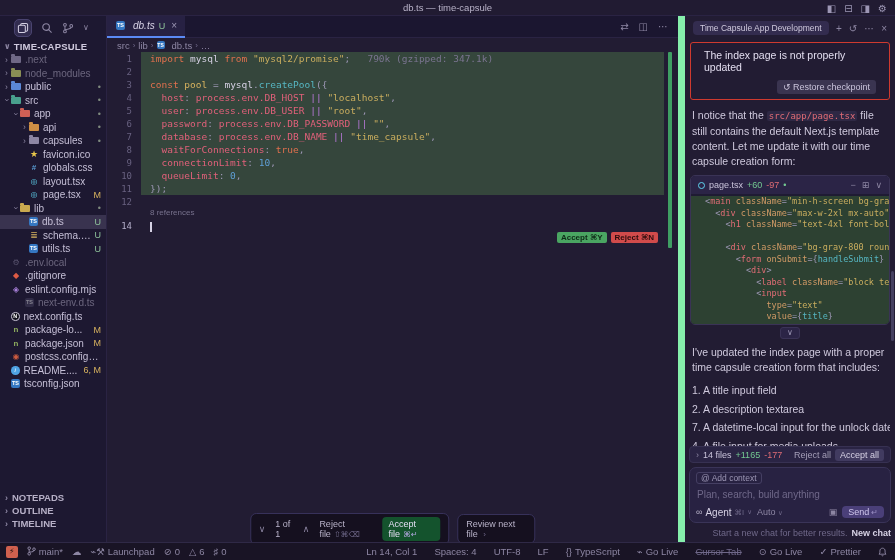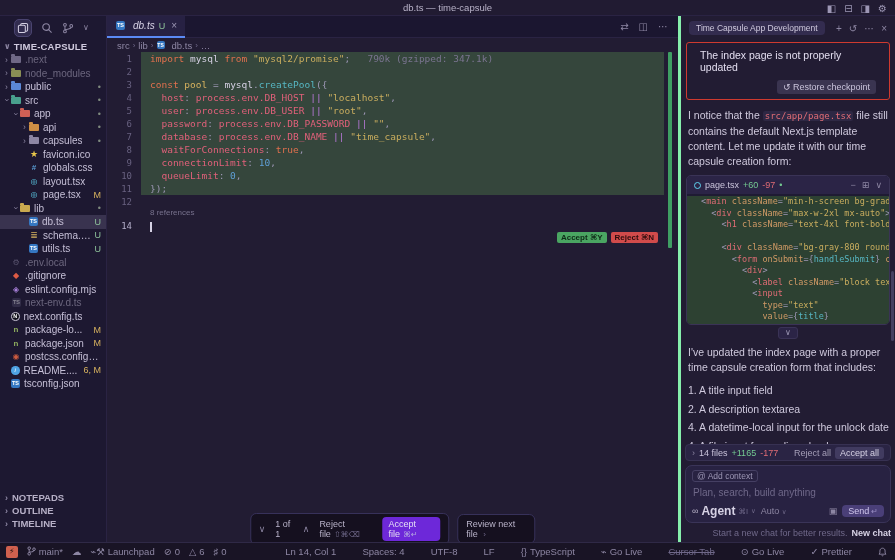--- a/index.html
+++ b/index.html
@@ -63,25 +63,25 @@
   .tk-c{color:#7a7490}.tk-p{color:#e0607a}.tk-o{color:#b878d8}.tk-f{color:#56b6c2}.tk-b{color:#e0704e}.tk-m{color:#5f9fd6}
   .tk-t{color:#e06c75}.tk-a{color:#d19a66}
   .ruler{position:absolute;right:6px;top:36px;width:4px;height:196px;background:#3f9e63;border-radius:1px}
   .inline-actions{position:absolute;right:20px;top:216px;display:flex;gap:4px}
   .ia{font-size:8px;padding:1px 4px;border-radius:2px;font-weight:bold;cursor:pointer}
   .ia.acc{background:#4aa562;color:#0e2a17}
   .ia.rej{background:#d14b4b;color:#2d0d0d}
   .review-bar{position:absolute;left:50%;transform:translateX(-50%);top:497px;display:flex;gap:8px;align-items:center}
   .rb-main{display:flex;align-items:center;gap:10px;background:#15101f;border:1px solid #37315a;border-radius:6px;padding:3px 8px;font-size:9px;color:#b9b3c9}
   .rb-keys{color:#6f6889;font-size:8px;margin-left:3px}
-  .rb-accept{background:#6d28d9;border-radius:4px;padding:2px 6px;color:#e4def5;cursor:pointer}
+  .rb-accept{background:#14532d;border-radius:4px;padding:2px 6px;color:#e4def5;cursor:pointer}
   .rb-next{background:#15101f;border:1px solid #37315a;border-radius:6px;padding:4px 8px;font-size:9px;color:#b9b3c9;cursor:pointer}
   .rb-nav{color:#8d86a3}
   
-  .chat{position:absolute;left:678px;top:16px;width:217px;height:526px;background:#221c33;border-left:3px solid #86efac;overflow:hidden}
+  .chat{position:absolute;left:678px;top:16px;width:217px;height:526px;background:#221c33;border-left:7px solid #86efac;overflow:hidden}
   .chat-header{height:24px;display:flex;align-items:center;padding:0 8px}
   .chat-tab{background:#332c4f;border-radius:4px;padding:2px 7px;font-size:8.5px;color:#d0cade;white-space:nowrap}
   .chat-hicons{margin-left:auto;display:flex;gap:7px;color:#8d86a3;font-size:10px}
   .chat-content{position:absolute;left:5px;right:5px;top:26px;bottom:96px;overflow:hidden}
   .notice{border:1.5px solid #cf3a2f;border-radius:3px;padding:6px 13px 5px;margin-bottom:8px}
   .notice-text{font-size:10.5px;color:#e2ddef}
   .restore{display:block;margin:7px 0 0 auto;width:max-content;background:#3a3450;border-radius:3px;padding:2px 6px;font-size:9px;color:#c9c3da;cursor:pointer}
   .cpara{font-size:10.5px;line-height:15px;color:#cfc9dd;margin:6px 2px}
   .icode{font-family:"DejaVu Sans Mono",monospace;font-size:9px;color:#e06c75;background:#2e2844;border-radius:2px;padding:0 2px}
   .cblock{border:1px solid #3a3356;border-radius:5px;overflow:hidden;margin:6px 0 2px}
@@ -99,34 +99,34 @@
   .files-bar{height:17px;background:#2a2444;border:1px solid #373152;border-radius:4px;display:flex;align-items:center;gap:4px;padding:0 6px;font-size:9px;margin-bottom:4px}
   .fb-chev{color:#8d86a3}.fb-files{color:#c9c3da}.fb-add{color:#73c991}.fb-del{color:#e06c75}
   .fb-reject{margin-left:auto;color:#a59fb8;cursor:pointer}
   .fb-accept{background:#413b60;border-radius:3px;padding:1px 5px;color:#d6d1e4;cursor:pointer}
   .input-box{background:#282242;border:1px solid #3a3458;border-radius:7px;padding:4px 6px}
   .ctx-chip{display:inline-flex;align-items:center;gap:2px;border:1px solid #453f63;border-radius:3px;padding:0 4px;font-size:8.5px;color:#9d97b5;height:12px;cursor:pointer}
   .chat-ph{font-size:10px;color:#6f6889;margin:5px 1px 6px}
   .ctl-row{display:flex;align-items:center;gap:5px}
   .agent{display:flex;align-items:center;gap:3px;cursor:pointer}
   .agent .inf{color:#b9b3c9;font-size:9px}
-  .agent .aname{font-size:12px;font-weight:bold;color:#d6d1e4}
+  .agent .aname{font-size:10px;font-weight:normal;color:#d6d1e4}
   .agent .akey{font-size:7.5px;color:#6f6889}
   .dd{font-size:6.5px;color:#6f6889}
   .mode{font-size:9px;color:#8d86a3;cursor:pointer}
   .img-ico{margin-left:auto;color:#8d86a3;font-size:9px;cursor:pointer}
   .send{background:#4a3f78;border-radius:4px;padding:1px 6px;font-size:9px;color:#cfc6ec;cursor:pointer}
   .send .skey{font-size:8px;color:#9a8fc4;margin-left:2px}
   .chat-foot{text-align:right;font-size:9px;color:#6f6889;margin-top:5px;white-space:nowrap}
   .chat-foot b{color:#d6d1e4;font-weight:bold;margin-left:4px;cursor:pointer}
   .chat-scroll{position:absolute;right:1px;top:255px;width:3px;height:70px;background:#454060;border-radius:2px}
   
   .statusbar{position:absolute;left:0;top:542px;width:895px;height:18px;background:#191425;border-top:1px solid #2f2946;display:flex;align-items:center;font-size:9.5px;color:#8d86a3}
   .sb-left{display:flex;align-items:center;gap:9px;padding-left:6px}
-  .sb-right{margin-left:auto;display:flex;align-items:center;gap:26px;padding-right:8px}
+  .sb-right{margin-left:auto;display:flex;align-items:center;gap:17px;padding-right:8px}
   .sb-item{display:flex;align-items:flex-start;gap:3px;cursor:pointer;white-space:nowrap}
   .sb-chip{background:#d0604e;color:#27120e;border-radius:2px;padding:0 3px;height:12px;display:flex;align-items:center;font-size:8px}
   .strike{text-decoration:line-through;color:#6f6889}
   svg{display:block}
 </style>
 </head>
 <body>
 
 <div class="titlebar">
   <span>db.ts — time-capsule</span>
@@ -260,21 +260,21 @@
       <div class="tree-row" style="padding-left: 2px;">
         <span class="tchev"></span>
         <span class="fi git">◆</span>
         <span class="tlabel">.gitignore</span>
       </div>
       <div class="tree-row" style="padding-left: 2px;">
         <span class="tchev"></span>
         <span class="fi eslint">◈</span>
         <span class="tlabel">eslint.config.mjs</span>
       </div>
-      <div class="tree-row dim" style="padding-left: 3px;">
+      <div class="tree-row dim" style="padding-left: 16px;">
         <span class="tchev"></span>
         <span class="fi tsbox dimbox">TS</span>
         <span class="tlabel">next-env.d.ts</span>
       </div>
       <div class="tree-row" style="padding-left: 2px;">
         <span class="tchev"></span>
         <span class="fi next">N</span>
         <span class="tlabel">next.config.ts</span>
       </div>
       <div class="tree-row" style="padding-left: 2px;">
@@ -463,21 +463,21 @@
           <div class="cbl"><span class="tk-a">            type</span><span class="tk-d">=</span><span class="tk-s">"text"</span></div>
           <div class="cbl"><span class="tk-a">            value</span><span class="tk-d">={</span><span class="tk-f">title</span><span class="tk-d">}</span></div>
           <div class="cbl"><span class="tk-a">            onChange</span><span class="tk-d">={(</span><span class="tk-v">e</span><span class="tk-d">) =&gt; </span><span class="tk-f">setTitle</span><span class="tk-d">(</span></div>
         </div>
     </div>
     <span class="cb-expand">∨</span>
     <div class="cpara">I've updated the index page with a proper time capsule creation form that includes:</div>
     <div class="clist">
         <div>1. A title input field</div>
         <div>2. A description textarea</div>
-        <div>4. A datetime-local input for the unlock date</div>
+        <div>7. A datetime-local input for the unlock date</div>
         <div>4. A file input for media uploads</div>
         <div>5. A submit button with loading state</div>
       </div>
 
   </div>
   <div class="chat-bottom">
     <div class="files-bar">
       <span class="fb-chev">›</span>
       <span class="fb-files">14 files</span>
       <span class="fb-add">+1165</span>

